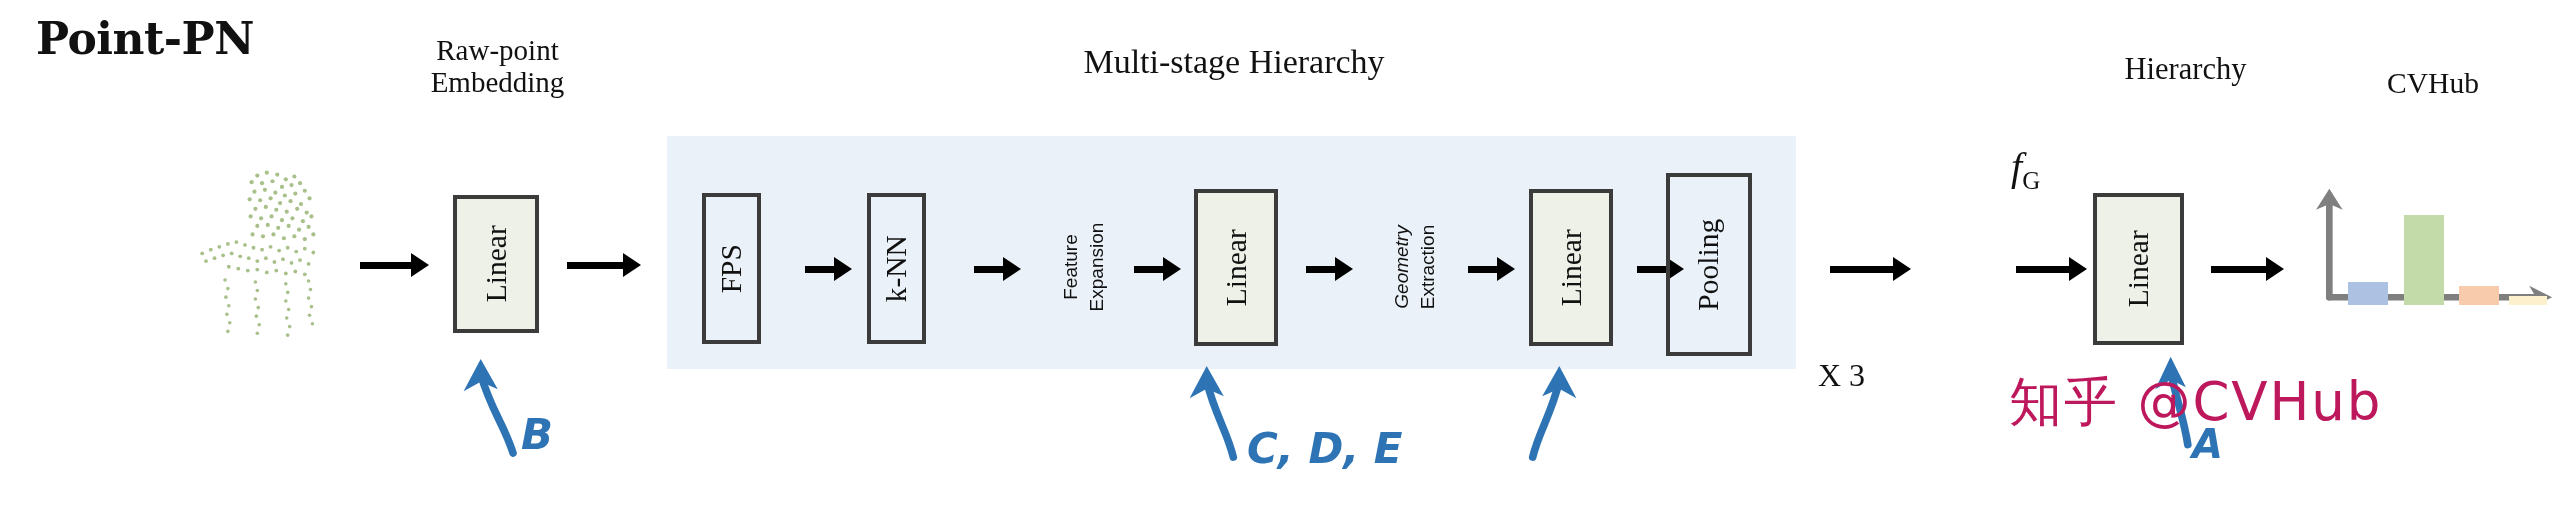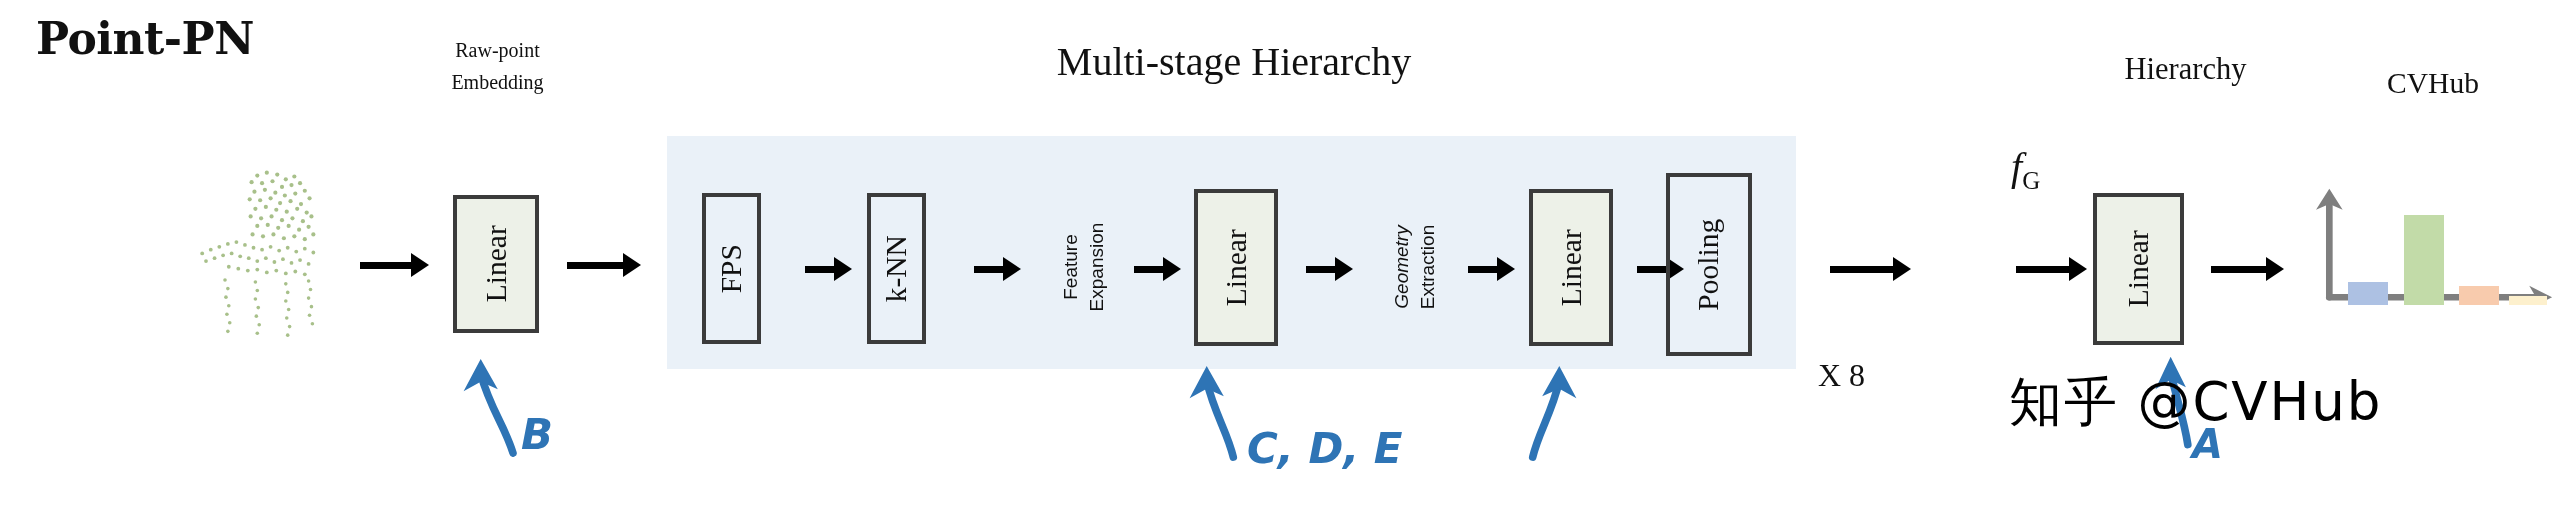--- a/index.html
+++ b/index.html
@@ -6,24 +6,24 @@
   body{width:2576px;height:510px;position:relative;overflow:hidden;
        font-family:"Liberation Serif", serif;color:#111;}
   .stage{position:absolute;left:0;top:0;width:2576px;height:510px;text-decoration:underline;}
 
   
   .abs{position:absolute;}
 
   
   #main-title{left:36px;top:13.3px;font-size:44px;font-weight:bold;
               font-family:"DejaVu Serif", serif;letter-spacing:-0.5px;}
-  .section-label{font-size:20px;line-height:32px;text-align:center;white-space:pre-line;}
+  .section-label{font-size:29px;line-height:32px;text-align:center;white-space:pre-line;}
 
   #raw-embed-label{left:402px;top:34px;width:191px;}
-  #hier-label{left:1010px;top:46px;width:448px;font-size:40px;}
+  #hier-label{left:1010px;top:46px;width:448px;font-size:34px;}
   #global-label{left:1882px;top:71px;width:191px;}
   #classifier-label{left:2076px;top:53px;width:219px;font-size:30.5px;}
   #logits-label{left:2352px;top:67px;width:162px;font-size:29.5px;}
 
   
   #hier-panel{left:667px;top:136px;width:1129px;height:233px;background:#eaf1f8;}
 
   
   .vbox{position:absolute;border:4.8px solid #3b3b3b;box-sizing:border-box;
         display:flex;align-items:center;justify-content:center;}
@@ -56,21 +56,21 @@
   #fg sub{font-size:25px;font-style:normal;}
 
   
   .blue-letter{position:absolute;color:#2E74B5;font-weight:bold;font-style:italic;
                font-family:"DejaVu Sans", sans-serif;}
   #letter-b{left:521px;top:410px;font-size:42px;}
   #letter-cde{left:1247px;top:424px;font-size:42px;}
   #letter-a{left:2192px;top:421px;font-size:40px;}
 
   
-  #watermark{left:2009px;top:367px;font-size:53px;color:#000000;
+  #watermark{left:2009px;top:367px;font-size:53px;color:#be185d;
              font-family:"DejaVu Sans", sans-serif;letter-spacing:1.9px;
              white-space:nowrap;}
 
   
   #pointcloud{left:187px;top:162px;width:152px;height:181px;}
 
   
   #logits-chart{left:2316px;top:181px;width:238px;height:124px;}
   .bar{position:absolute;bottom:0;}
 </style>
@@ -297,21 +297,21 @@
 
   <div class="arrow abs" style="left:1637px;top:269px;width:46px;">
     <div class="shaft" style="width:30.5px;"></div>
     <div class="head" style="left:29px;"></div>
   </div>
 
   <div class="vbox clear" style="left:1666px;top:173px;width:86px;height:183px;">
     <span>Pooling</span>
   </div>
 
-  <div class="abs" id="x4">X 8</div>
+  <div class="abs" id="x4">X 3</div>
 
   <div class="arrow abs" style="left:1830px;top:269px;width:88px;">
     <div class="shaft" style="width:65px;"></div>
     <div class="head" style="left:63px;"></div>
   </div>
 
   <div class="abs" id="fg">
     <i>f</i><sub>G</sub>
   </div>
 

